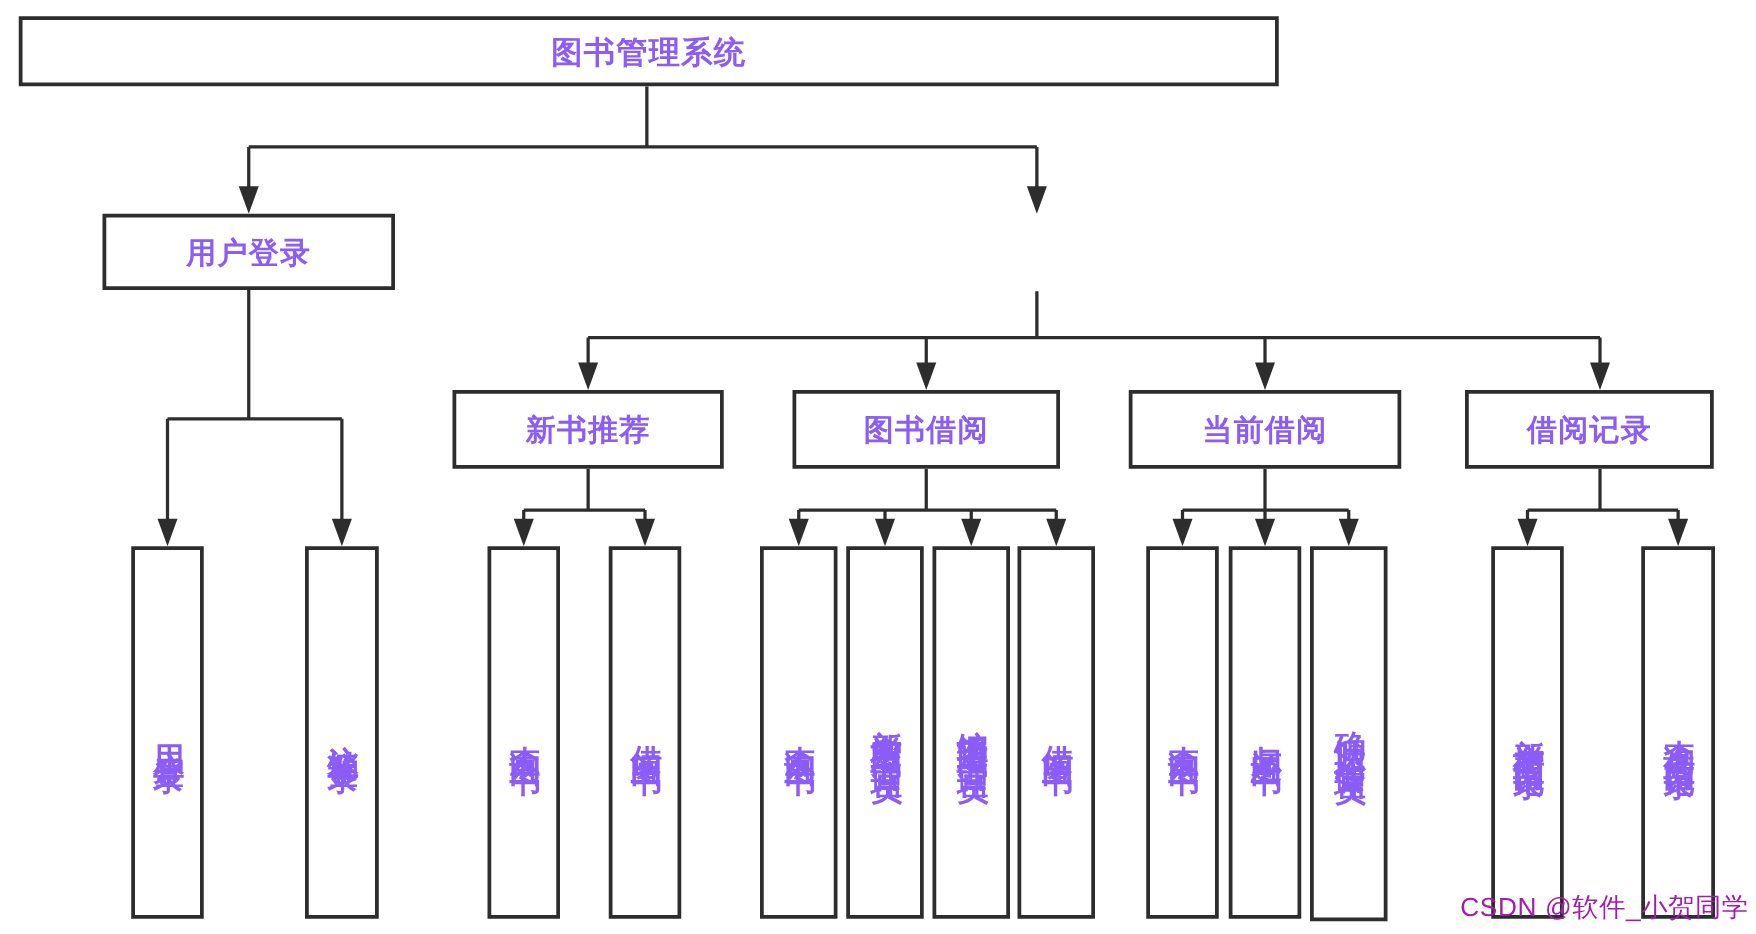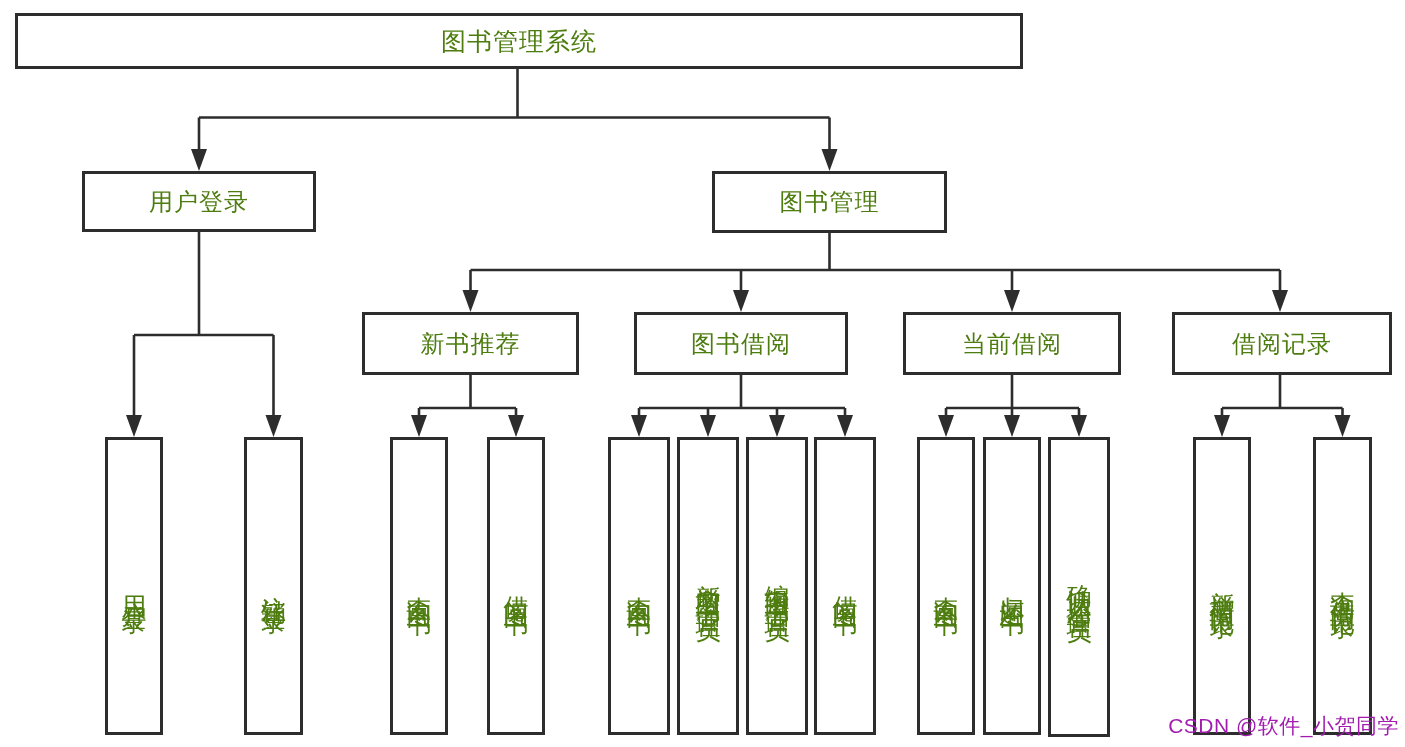--- a/index.html
+++ b/index.html
@@ -20,22 +20,23 @@
     width: 1405px; height: 747px;
   }
 
   .box {
     position: absolute;
     background: #ffffff;
     border: 3px solid #2d2d2d;
     display: flex;
     align-items: center;
     justify-content: center;
-    color: #4d7c0f;
+    color: #8b5cf6;
     white-space: nowrap;
+    font-weight: bold;
   }
 
   .box.h {
     font-size: 24px;
     letter-spacing: 1px;
   }
 
   .box.top {
     font-size: 25px;
   }
@@ -95,26 +96,25 @@
     <polygon fill="#2d2d2d" stroke="none" points="1071,415 1087,415 1079,437"></polygon>
 
     <path d="M1280 375 V408 M1222 408 H1342.5 M1222 408 V421 M1342.5 408 V421"></path>
     <polygon fill="#2d2d2d" stroke="none" points="1214,415 1230,415 1222,437"></polygon>
     <polygon fill="#2d2d2d" stroke="none" points="1334.5,415 1350.5,415 1342.5,437"></polygon>
   </svg>
 
   <div class="box h top" style="left:15px; top:13px; width:1008px; height:56px;">图书管理系统</div>
 
   <div class="box h" style="left:82px; top:171px; width:234px; height:61px;">用户登录</div>
-  <div class="box h" style="left:712px; top:171px; width:235px; height:62px;">图书管理</div>
 
   <div class="box h" style="left:362px; top:312px; width:217px; height:63px;">新书推荐</div>
   <div class="box h" style="left:903px; top:312px; width:218px; height:63px;">当前借阅</div>
   <div class="box h" style="left:634px; top:312px; width:214px; height:63px;">图书借阅</div>
-  <div class="box h" style="left:1172px; top:312px; width:220px; height:63px;">借阅记录</div>
+  <div class="box h" style="left:1172px; top:312px; width:199px; height:63px;">借阅记录</div>
 
   <div class="box v" style="left:105px; top:437px; width:58px; height:298px;">用户登录</div>
   <div class="box v" style="left:244px; top:437px; width:59px; height:298px;">注销登录</div>
 
   <div class="box v" style="left:390px; top:437px; width:58px; height:298px;">查询图书</div>
   <div class="box v" style="left:487px; top:437px; width:58px; height:298px;">借阅图书</div>
 
   <div class="box v" style="left:608px; top:437px; width:62px; height:298px;">查询图书</div>
   <div class="box v" style="left:677px; top:437px; width:62px; height:298px;">新增图书（管理员）</div>
   <div class="box v" style="left:746px; top:437px; width:62px; height:298px;">编辑图书（管理员）</div>

